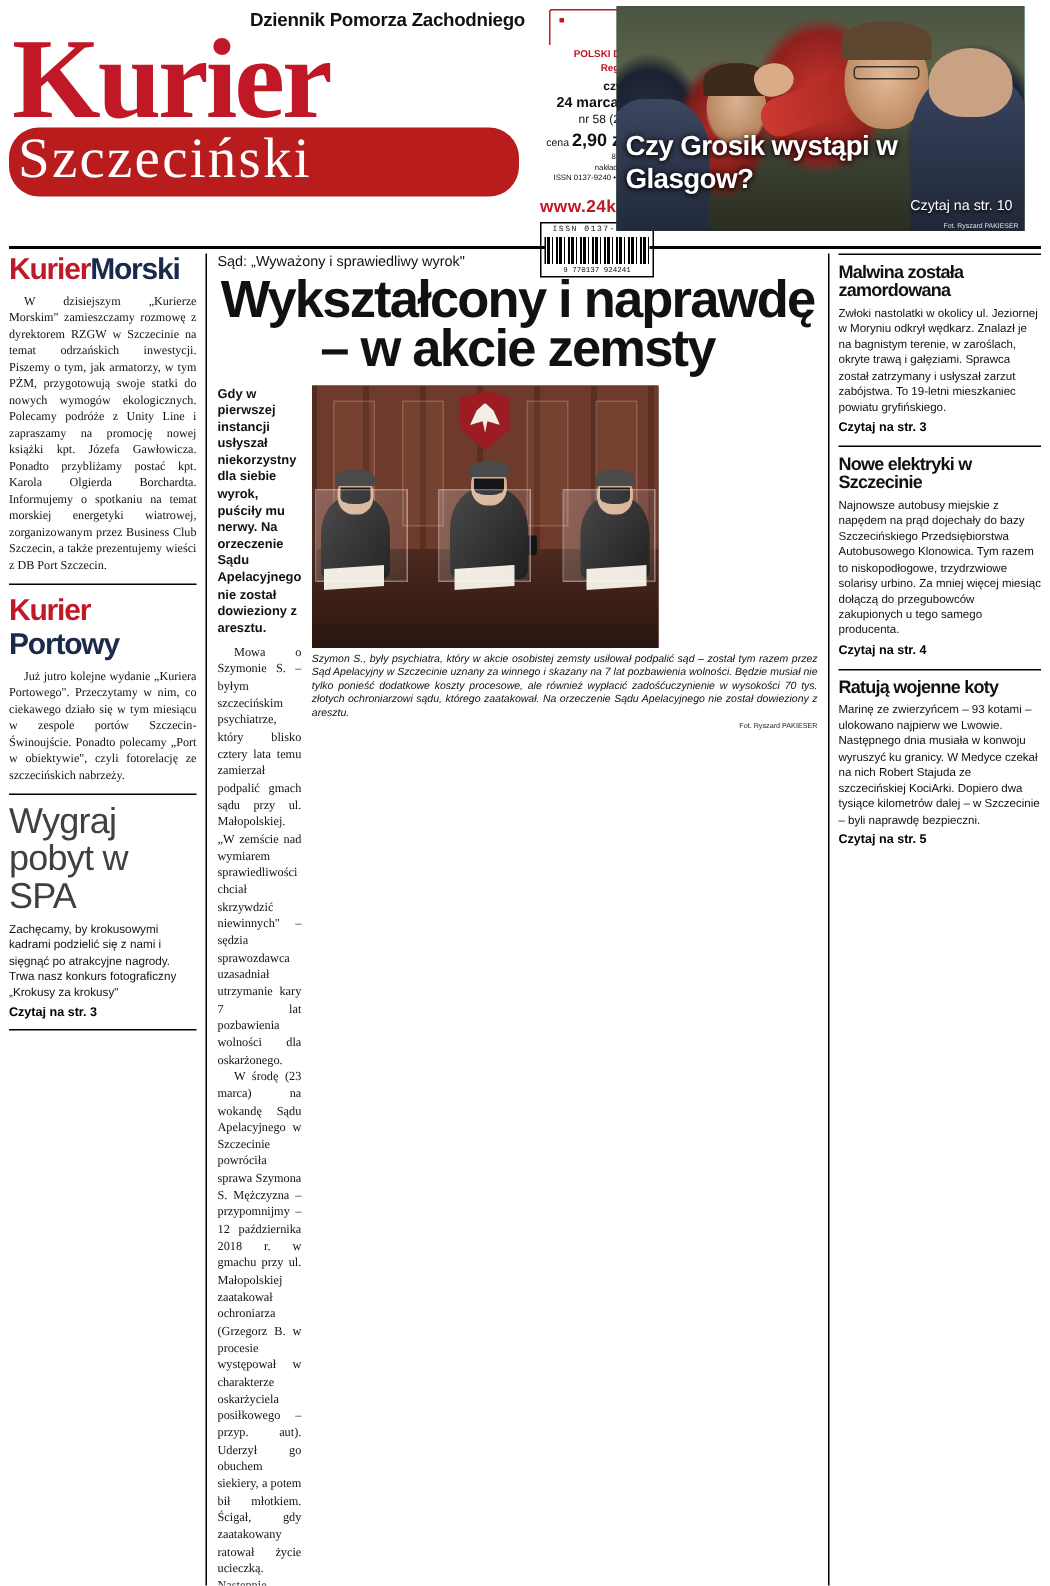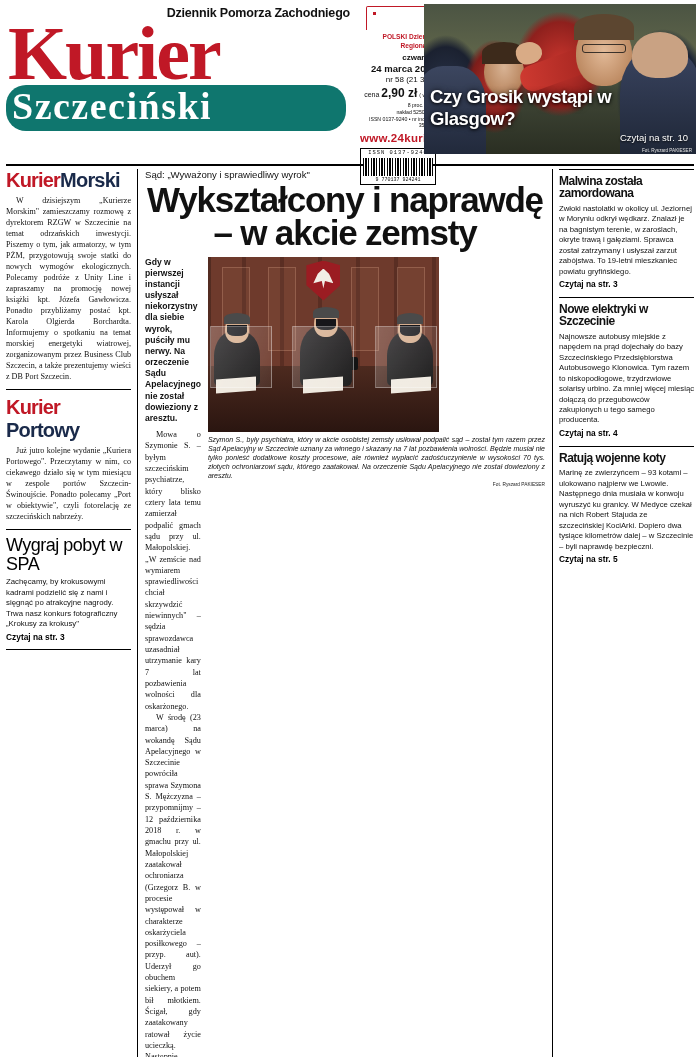--- a/index.html
+++ b/index.html
@@ -52,24 +52,24 @@
     font-family: "Liberation Serif", serif;
     font-size: 76px;
     font-weight: bold;
     color: #c01826;
     line-height: 0.82;
     letter-spacing: -2px;
     margin-top: 2px;
     margin-left: 2px;
   }
   .szczecinski-bar {
-    background: #0f766e;
+    background: #b91c1c;
     color: #fff;
     font-family: "Liberation Serif", serif;
-    font-weight: bold;
+    font-weight: normal;
     font-size: 38px;
     line-height: 1.05;
     letter-spacing: 1.5px;
     padding: 2px 4px 4px 6px;
     margin-top: 1px;
     width: 340px;
     border-radius: 20px;
   }
 
   
@@ -133,21 +133,21 @@
   .bc-bars {
     height: 18px;
     background: repeating-linear-gradient(90deg,#000 0 1px,#fff 1px 2px,#000 2px 4px,#fff 4px 5px,#000 5px 6px,#fff 6px 8px);
     margin: 1px 0;
   }
   .bc-foot { font-size: 5px; text-align: center; font-family: "Liberation Mono", monospace; }
 
   
   .mast-photo {
     position: absolute;
-    right: 4px;
+    right: 17px;
     top: 4px;
     width: 272px;
     height: 150px;
     overflow: hidden;
     background: #14532d;
   }
   .mast-photo .bg {
     position: absolute; inset: 0;
     background:
       radial-gradient(ellipse 60px 70px at 50% 40%, #c9352d 0%, #8e201d 60%, transparent 75%),
@@ -252,25 +252,25 @@
     font-family: "Liberation Serif", serif;
     font-size: 8.1px;
     line-height: 1.36;
     text-align: justify;
     color: #111;
     text-indent: 10px;
   }
   .sep-left { border-top: 1px solid #000; margin: 7px 0 6px 0; }
 
   .promo-title {
-    font-size: 18px;
+    font-size: 24px;
     font-weight: normal;
     line-height: 1.04;
     letter-spacing: -0.5px;
-    color: #000000;
+    color: #404040;
     margin-bottom: 4px;
   }
   .promo-body {
     font-size: 7.8px;
     line-height: 1.34;
     color: #111;
   }
   .read-more {
     font-size: 8.4px;
     font-weight: bold;

